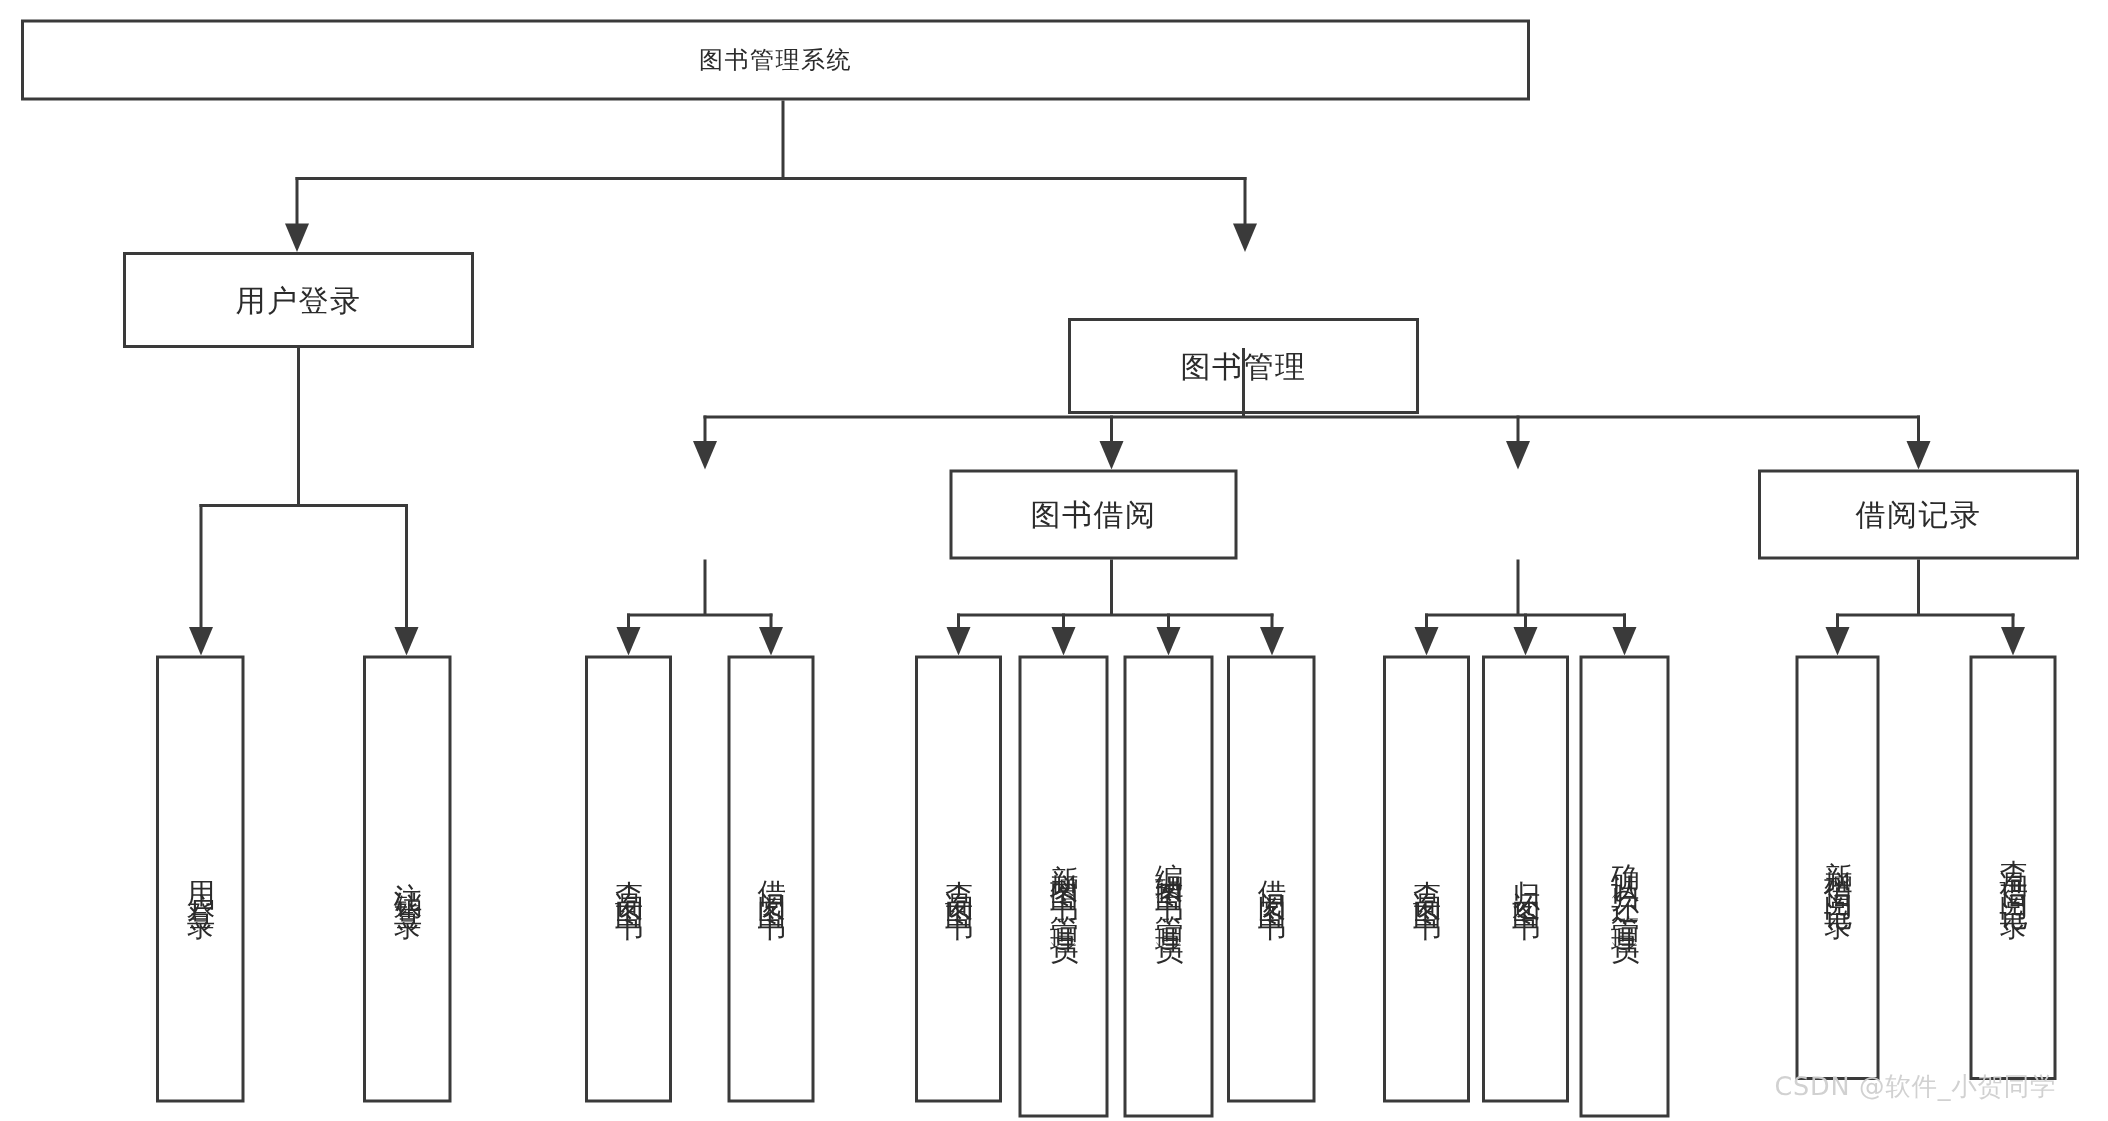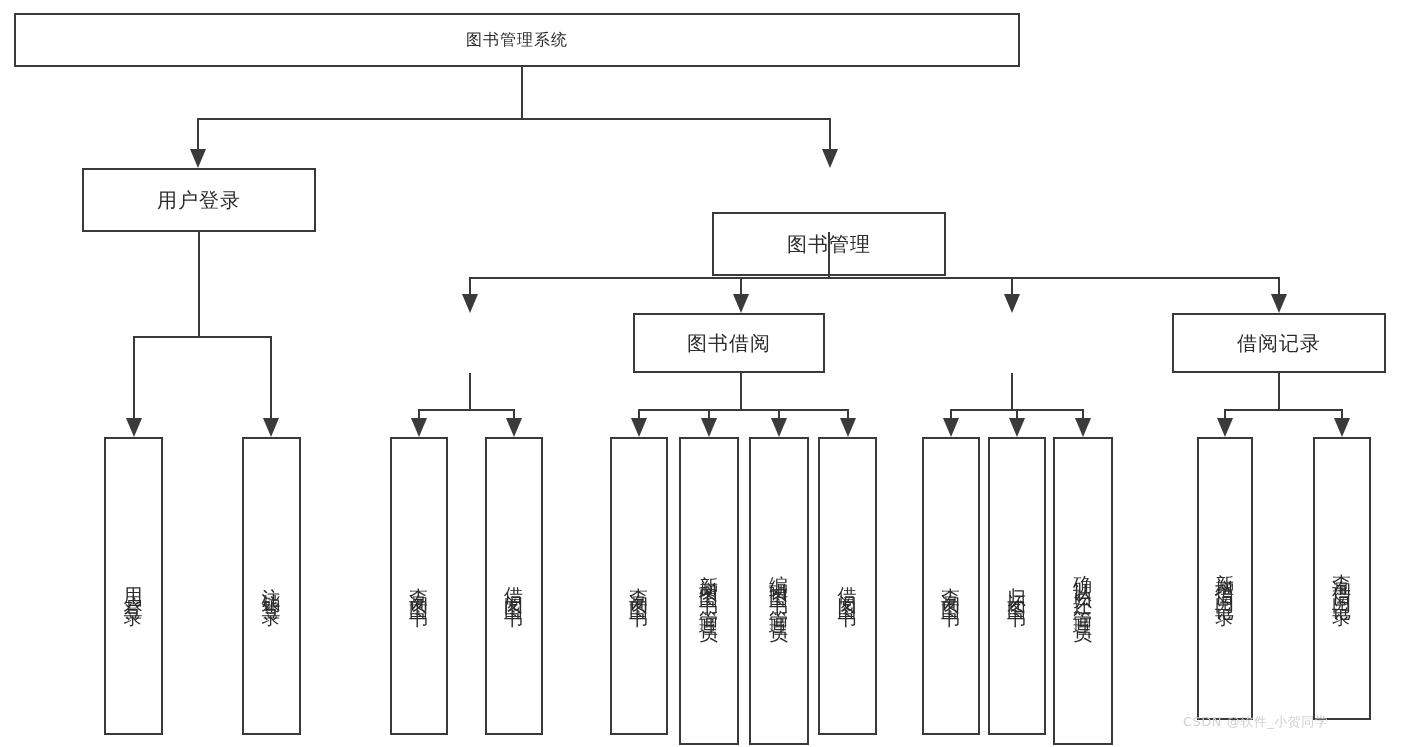--- a/index.html
+++ b/index.html
@@ -46,21 +46,21 @@
   .hline{position:absolute;height:2px;background:var(--line);}
   .arrow{
     position:absolute;width:0;height:0;
     border-left:8px solid transparent;
     border-right:8px solid transparent;
     border-top:19px solid var(--line);
   }
   .watermark{
     position:absolute;
     left:1183px;top:713px;
-    font-size:13px;
+    font-size:17px;
     color:var(--wm);
     z-index:10;
     letter-spacing:0.5px;
     opacity:0.95;
     white-space:nowrap;
   }
 </style>
 </head>
 <body>
 

